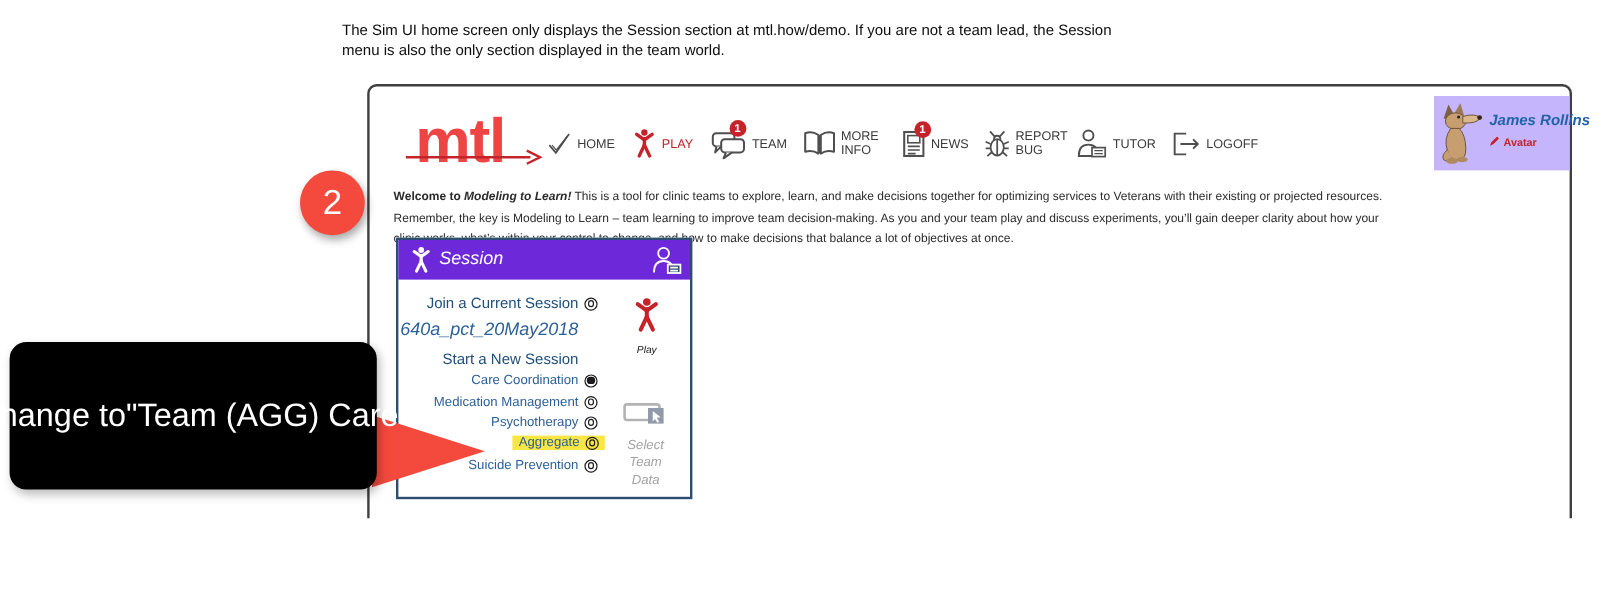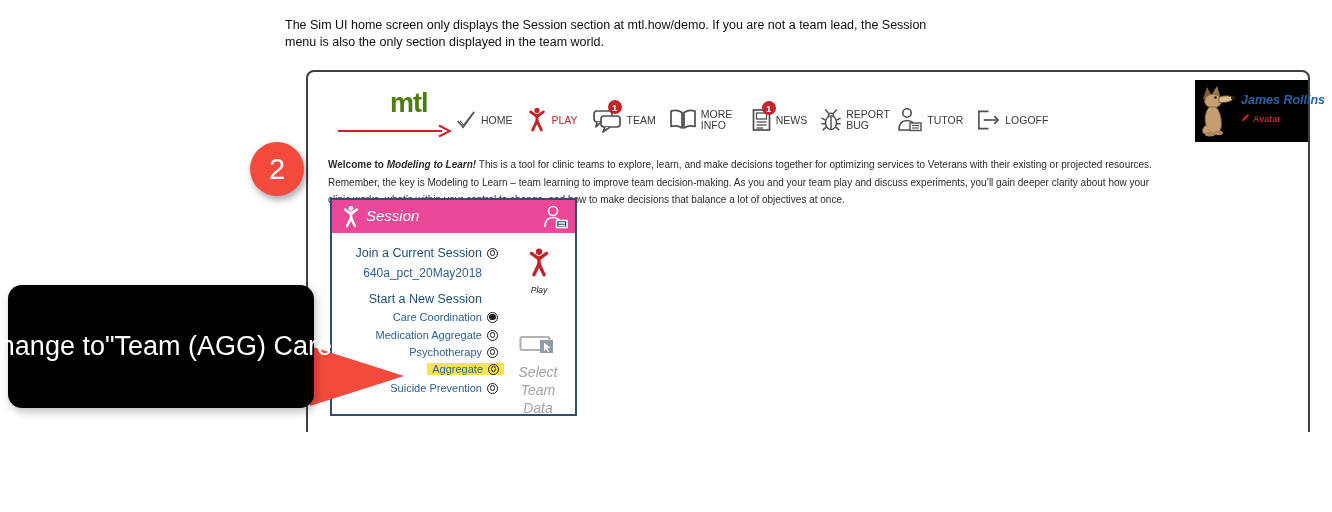--- a/index.html
+++ b/index.html
@@ -7,68 +7,68 @@
   body { font-family:"Liberation Sans", sans-serif; }
   .page { position:relative; width:1332px; height:432px; background:#fff; overflow:hidden; }
 
   
   .intro { position:absolute; left:285px; top:17px; width:676px; font-size:12.5px; line-height:1.38; color:#0d0d0d; }
 
   
   .panel { position:absolute; left:306px; top:70px; width:1004px; height:422px; background:#fff; border:2px solid #3f3f3f; border-radius:8px; }
 
   
-  .logo-text { position:absolute; left:346px; top:88px; font-size:27px; font-weight:800; color:#4d7c0f; letter-spacing:-1px;margin-left:44px; }
+  .logo-text { position:absolute; left:346px; top:88px; font-size:52px; font-weight:800; color:#ef4444; letter-spacing:-1px; }
   .logo-arrow { position:absolute; left:338px; top:124px; }
 
   
   .nav { position:absolute; left:455px; top:101px; height:38px; display:flex; align-items:center; gap:13px; }
   .nav-item { position:relative; display:flex; align-items:center; gap:4px; cursor:pointer; }
   .nav-icon { display:inline-flex; color:#4f4f4f; }
   .nav-icon.red { color:#c4232a; }
   .nav-label { font-size:10.5px; color:#3a3a3a; white-space:nowrap; }
   .nav-label.red { color:#c4232a; }
   .nav-label.wrap { width:38px; white-space:normal; line-height:1.08; }
   .badge { position:absolute; top:-7px; width:14px; height:14px; border-radius:50%; background:#c4232a; color:#fff;
            font-size:9.5px; font-weight:bold; display:flex; align-items:center; justify-content:center; }
   .badge.team-badge { left:17px; }
   .badge.news-badge { left:10px; }
 
   
-  .user-chip { position:absolute; left:1195px; top:80px; width:113px; height:62px; background:#000000; display:flex; align-items:flex-start; padding:5px 4px; gap:4px; }
+  .user-chip { position:absolute; left:1195px; top:80px; width:113px; height:62px; background:#c4b5fd; display:flex; align-items:flex-start; padding:5px 4px; gap:4px; }
   .user-texts { padding-top:8px; }
   .user-name { font-size:12.5px; font-weight:bold; font-style:italic; color:#2263a8; white-space:nowrap; }
   .avatar-link { margin-top:6px; display:flex; align-items:center; gap:3px; font-size:9px; font-weight:bold; color:#c4232a; cursor:pointer; }
 
   
   .welcome { position:absolute; left:328px; top:156px; width:830px; font-size:10px; line-height:1.75; color:#2b2b2b; }
 
   
   .session-card { position:absolute; left:330px; top:198px; width:247px; height:218px; border:2px solid #2d4d71; background:#fff; }
-  .session-header { position:absolute; left:0; top:0; right:0; height:33px; background:#ec4899; }
+  .session-header { position:absolute; left:0; top:0; right:0; height:33px; background:#6d28d9; }
   .session-header .fig { position:absolute; left:9px; top:5px; color:#fff; }
   .session-title { position:absolute; left:34px; top:7px; font-size:15px; font-style:italic; color:#fff; }
   .roster-icon { position:absolute; right:6px; top:4px; }
 
   .rows { position:absolute; left:0; top:0; width:166px; height:100%; }
   .row { position:absolute; right:0; left:0; display:flex; justify-content:flex-end; align-items:center; gap:5px; }
   .h-blue { font-size:12.5px; font-weight:normal; color:#1f4e79; }
-  .i-blue { font-size:12px; color:#2d6099; }
+  .i-blue { font-size:15px; font-style:italic; color:#2d6099; }
   .opt { font-size:11px; color:#2d6099; cursor:pointer; }
   .row.hl { background:#f7e644; padding:0 5px; margin-right:-6px; left:auto; }
 
   .radio { width:11px; height:11px; border:1.6px solid #1c1c1c; border-radius:50%; display:inline-flex; align-items:center; justify-content:center; flex:0 0 auto; cursor:pointer; }
   .radio .dot { width:5.5px; height:5.5px; border:1.4px solid #1c1c1c; border-radius:50%; }
   .radio.sel .dot { width:6.5px; height:6.5px; background:#1c1c1c; border:none; }
 
   .play-btn { position:absolute; left:185px; top:47px; width:44px; text-align:center; cursor:pointer; }
   .play-btn .fig { color:#c4232a; }
   .play-label { margin-top:2px; font-size:8.5px; font-style:italic; color:#1a1a1a; }
   .select-team { position:absolute; left:180px; top:133px; width:52px; text-align:center; cursor:pointer; }
-  .select-team-label { margin-top:2px; font-size:14px; font-style:italic; color:#a3a3a3; line-height:1.3; }
+  .select-team-label { margin-top:2px; font-size:11px; font-style:italic; color:#a3a3a3; line-height:1.3; }
 
   
   .step-badge { position:absolute; left:250px; top:142px; width:54px; height:54px; border-radius:50%; background:#f4493d;
                 color:#fff; font-size:29px; display:flex; align-items:center; justify-content:center;
                 box-shadow:2px 4px 7px rgba(0,0,0,.35); z-index:6; }
   .callout { position:absolute; left:8px; top:285px; width:306px; height:123px; background:#000000; border-radius:14px;
              display:flex; flex-direction:row; align-items:center; justify-content:center; z-index:6;
              box-shadow:2px 4px 8px rgba(0,0,0,.25); }
   .callout-line { color:#fff; font-size:27px; line-height:1.4; white-space:nowrap; }
   .callout-arrow { position:absolute; left:310px; top:342px; z-index:5; }
@@ -266,21 +266,21 @@
         <span class="h-blue">Start a New Session</span>
       </div>
 
       <div class="row" style="top:111px">
         <span class="opt">Care Coordination</span>
         <span class="radio sel">
             <span class="dot"></span>
           </span>
       </div>
       <div class="row" style="top:129px">
-        <span class="opt">Medication Aggregate</span>
+        <span class="opt">Medication Management</span>
         <span class="radio">
             <span class="dot"></span>
           </span>
       </div>
       <div class="row" style="top:146px">
         <span class="opt">Psychotherapy</span>
         <span class="radio">
             <span class="dot"></span>
           </span>
       </div>

